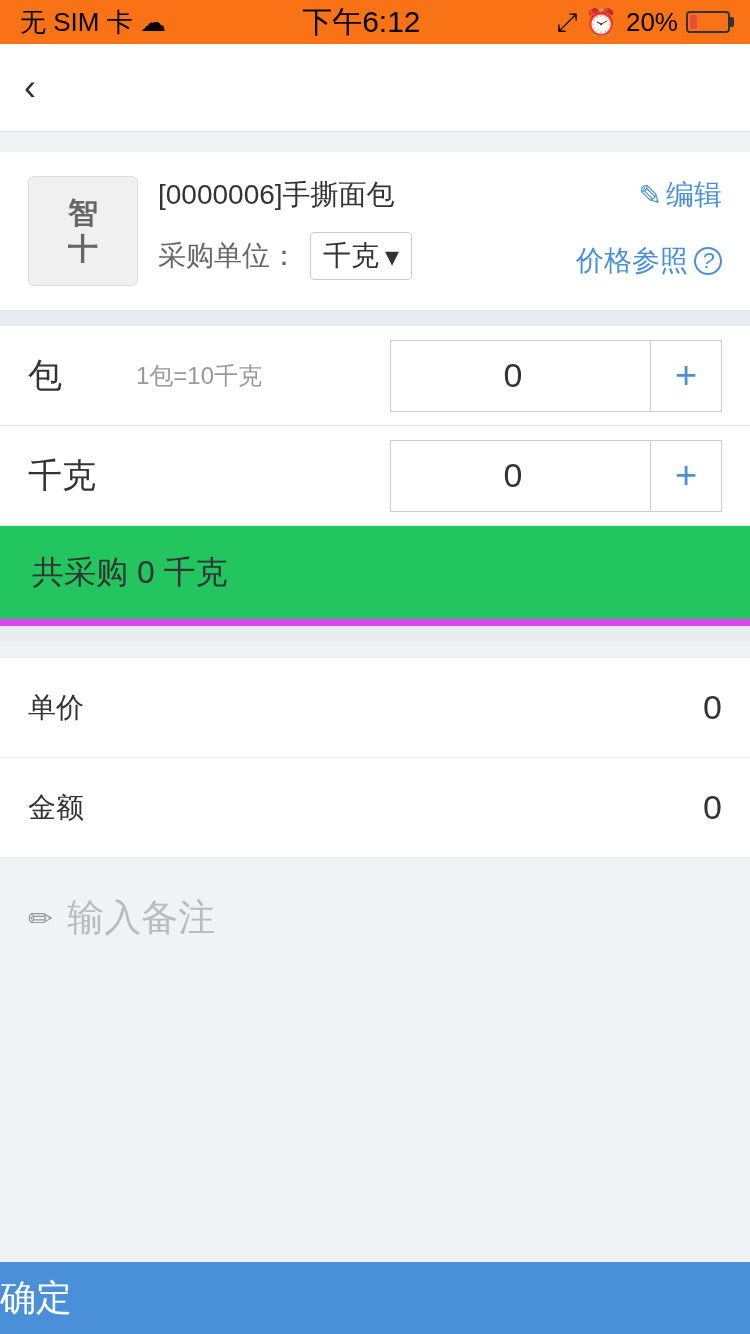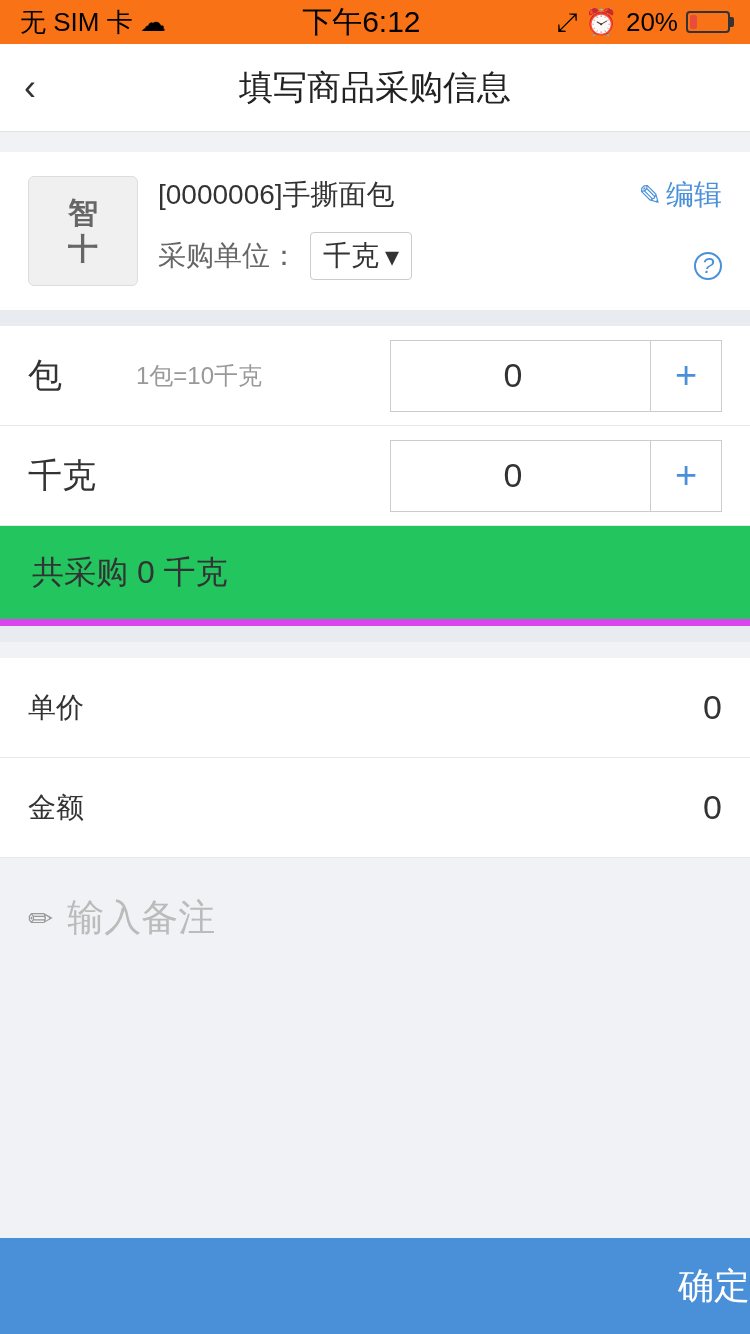--- a/index.html
+++ b/index.html
@@ -313,24 +313,24 @@
       min-height: 300px;
     }
 
     
     .confirm-btn-wrapper {
       position: fixed;
       bottom: 0;
       left: 0;
       width: 750px;
       background: #4a90d9;
-      height: 96px;
-      display: flex;
-      align-items: center;
-      justify-content: flex-end;
+      height: 72px;
+      display: flex;
+      align-items: center;
+      justify-content: flex-start;
       cursor: pointer;
     }
     .confirm-btn-text {
       font-size: 36px;
       color: #fff;
       font-weight: 400;
     }
   </style>
 </head>
 <body>
@@ -347,21 +347,20 @@
     <div class="battery">
       <div class="battery-body">
         <div class="battery-fill"></div>
       </div>
     </div>
   </div>
 </div>
 
 <div class="nav-bar">
   <span class="nav-back">‹</span>
-  <span class="nav-title">填写商品采购信息</span>
 </div>
 
 <div class="product-card">
   <div class="product-image">
     <div class="logo-text">
       <div>智</div>
       <div>十</div>
     </div>
   </div>
   <div class="product-info">
@@ -374,20 +373,21 @@
     </div>
     <div class="unit-row">
       <div style="display:flex;align-items:center;">
         <span class="unit-label">采购单位：</span>
         <div class="unit-dropdown">
           <span>千克</span>
           <span>▾</span>
         </div>
       </div>
       <div class="price-ref">
+        <span>价格参照</span>
         <div class="help-icon">?</div>
       </div>
     </div>
   </div>
 </div>
 
 <div class="separator"></div>
 
 <div class="input-section">
 

